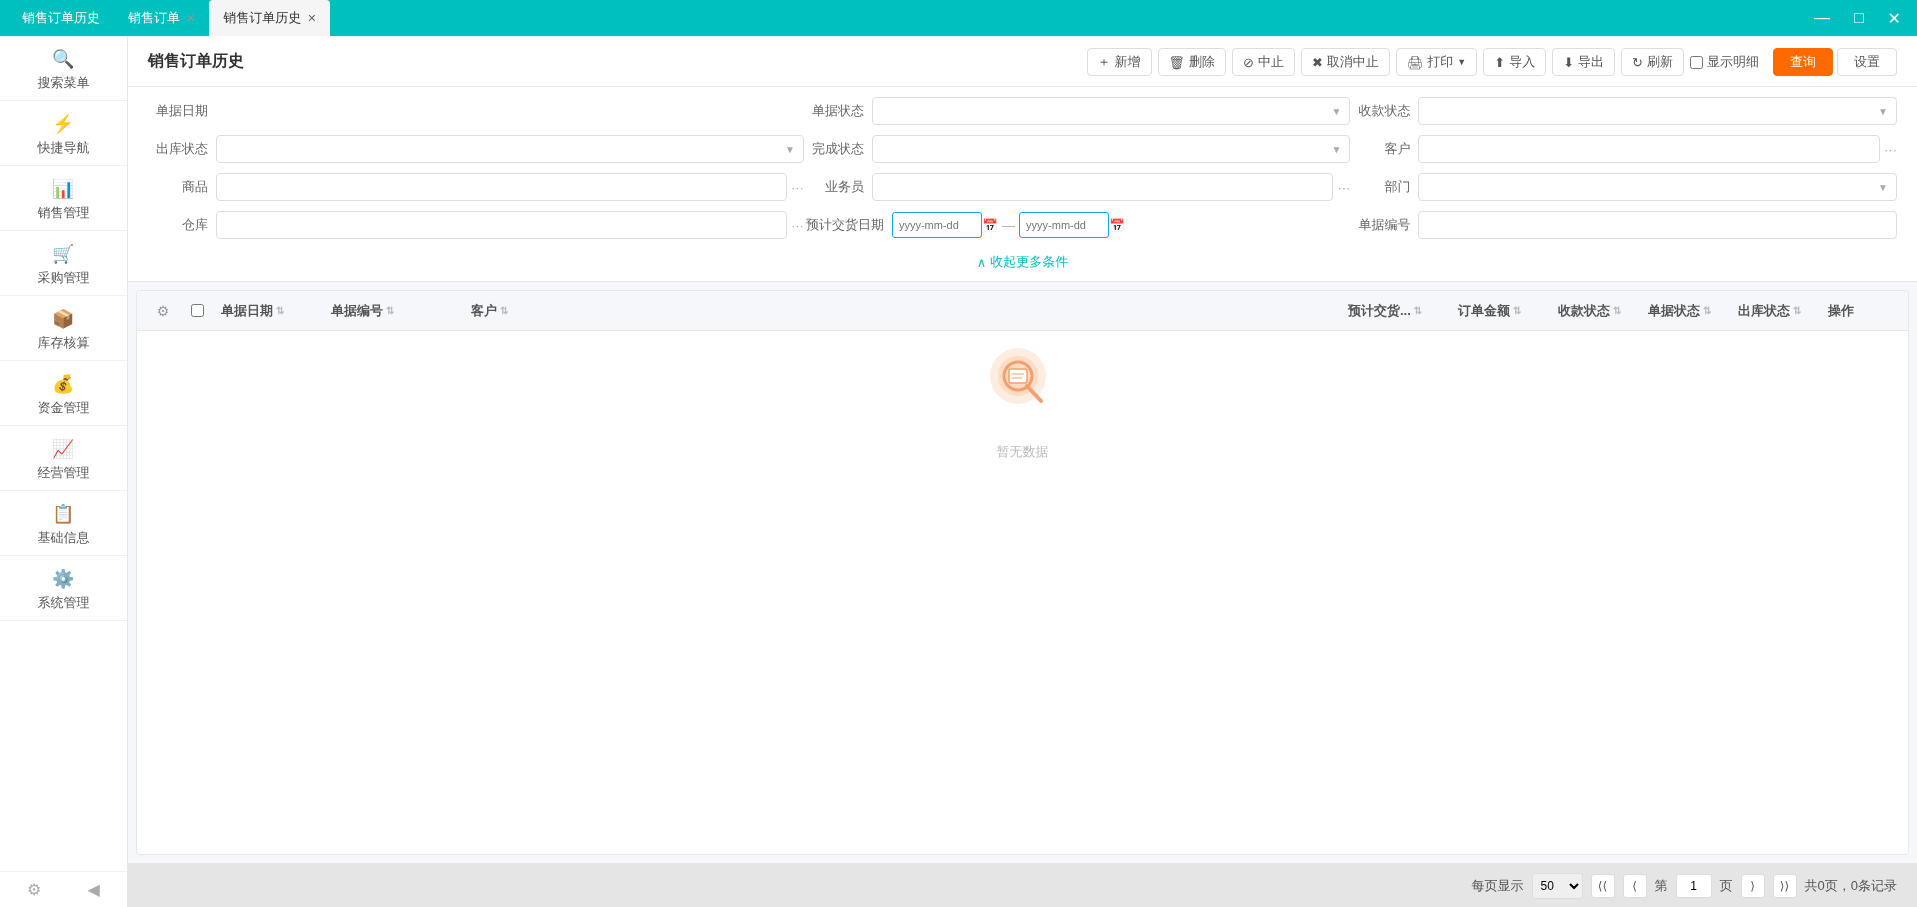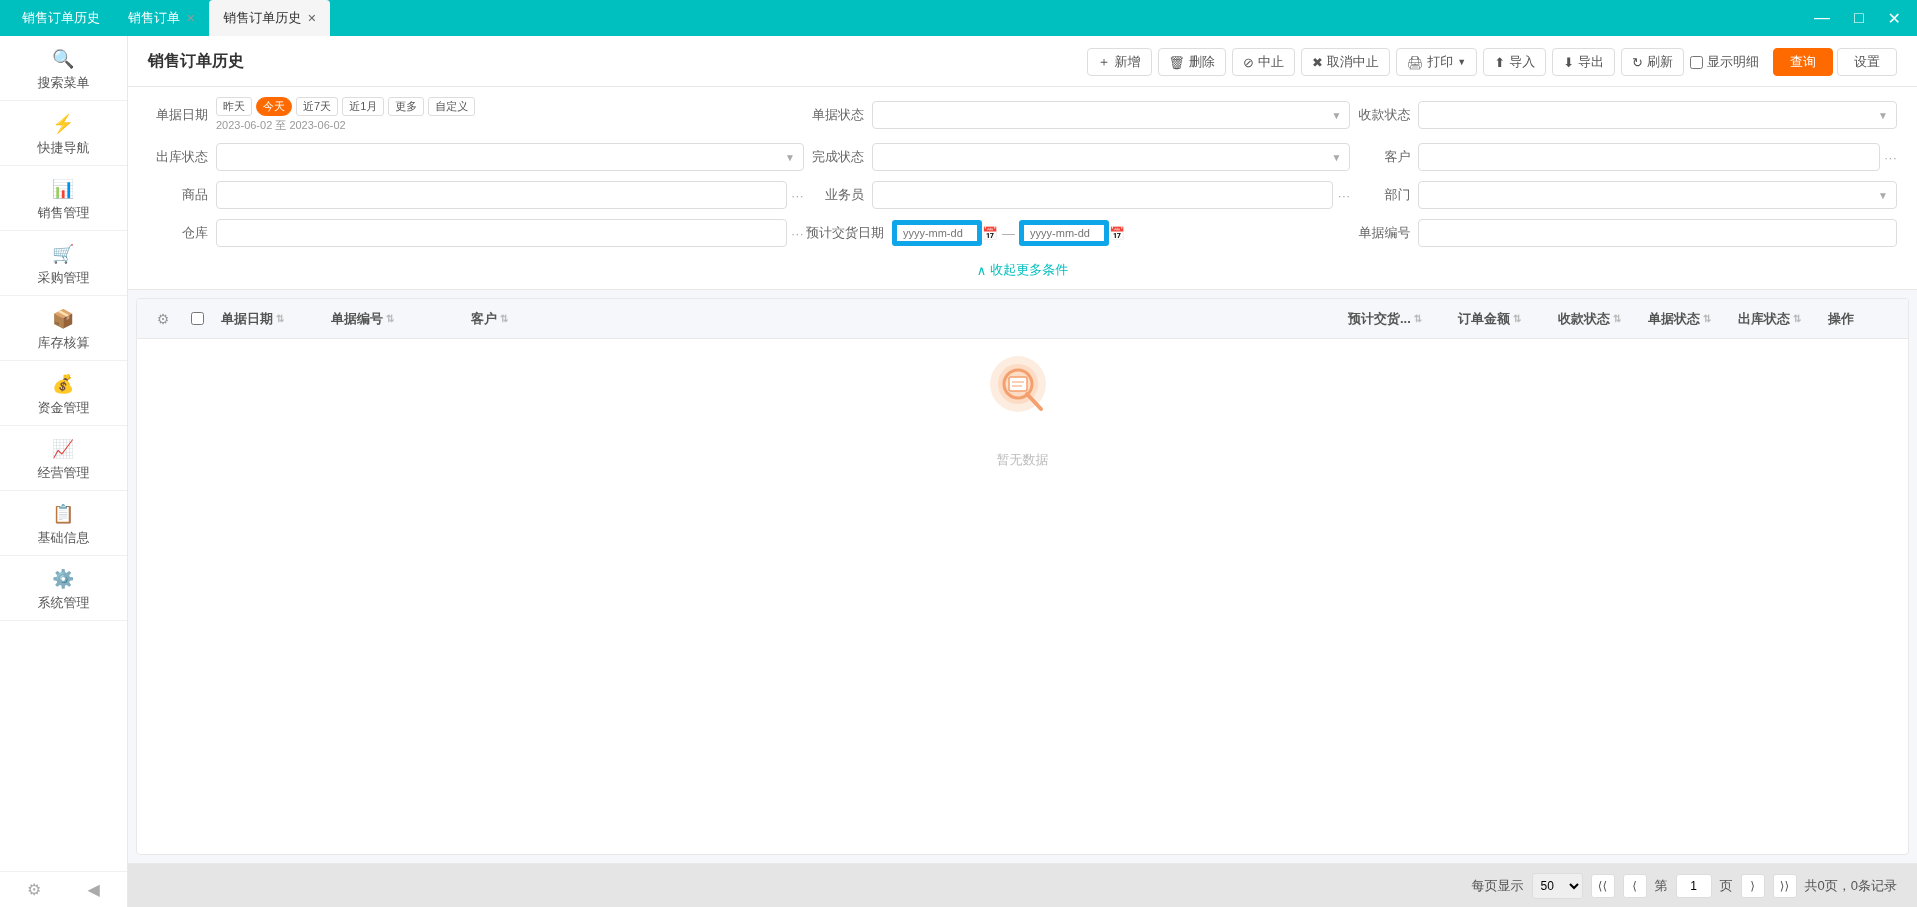--- a/index.html
+++ b/index.html
@@ -230,21 +230,21 @@
       display: flex;
       flex-direction: column;
     }
     .date-inputs {
       display: flex;
       align-items: center;
       gap: 4px;
     }
     .date-input {
       height: 26px;
-      border: 5px solid #0ea5e9;
+      border: 1px solid #0ea5e9;
       border-radius: 3px;
       padding: 0 6px;
       font-size: 11px;
       color: #aaa;
       width: 90px;
     }
     .calendar-icon { color: #aaa; font-size: 13px; cursor: pointer; }
     .collapse-row {
       display: flex;
       justify-content: center;
@@ -493,33 +493,20 @@
           </div>
         </div>
       </div>
     </div>
 
     <div class="filter-area">
 
       <div class="filter-row">
         <div class="filter-group" style="flex:1.2;">
           <span class="filter-label">单据日期</span>
-          <div class="filter-date-group">
-            <div class="date-shortcuts">
-              <span class="date-btn">昨天</span>
-              <span class="date-btn active">今天</span>
-              <span class="date-btn">近7天</span>
-              <span class="date-btn">近1月</span>
-              <span class="date-btn">更多</span>
-              <span class="date-btn">自定义</span>
-            </div>
-            <div class="date-inputs">
-              <span class="date-range-text">2023-06-02 至 2023-06-02</span>
-            </div>
-          </div>
         </div>
         <div class="filter-group" style="flex:1;">
           <span class="filter-label">单据状态</span>
           <div class="filter-select">
             <span></span>
             <span class="filter-select-arrow">▼</span>
           </div>
         </div>
         <div class="filter-group" style="flex:1;">
           <span class="filter-label">收款状态</span>

